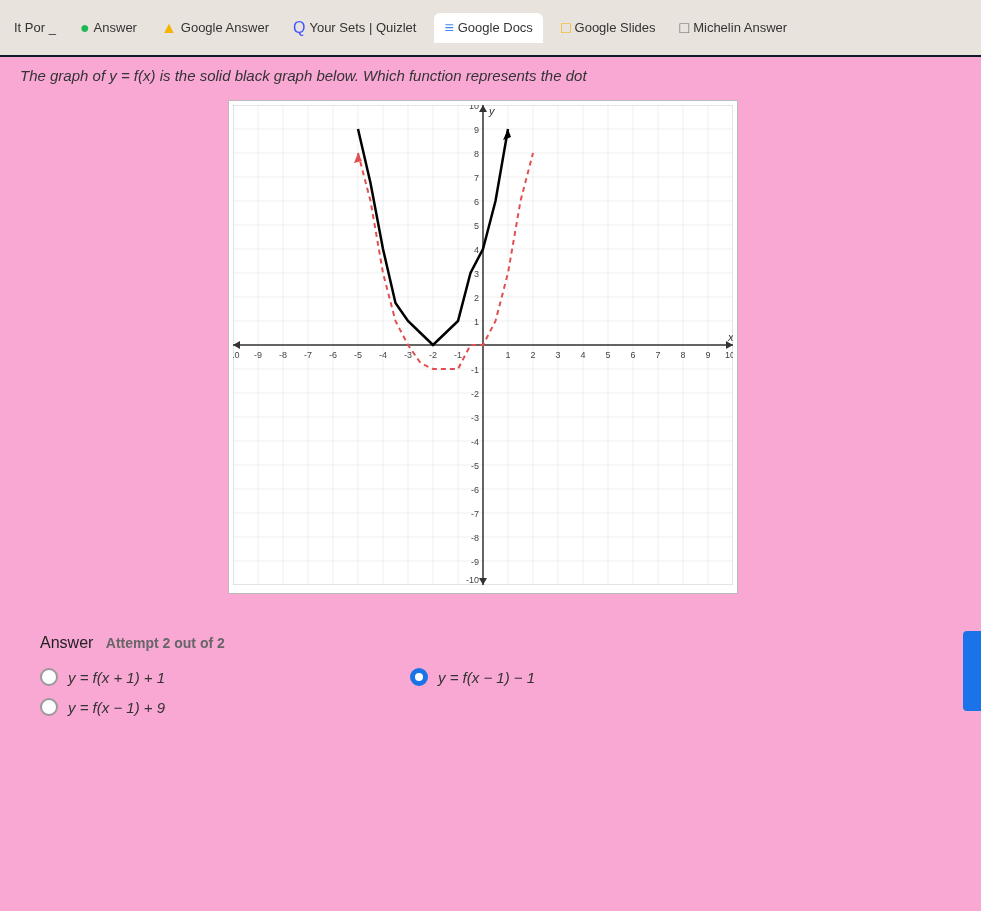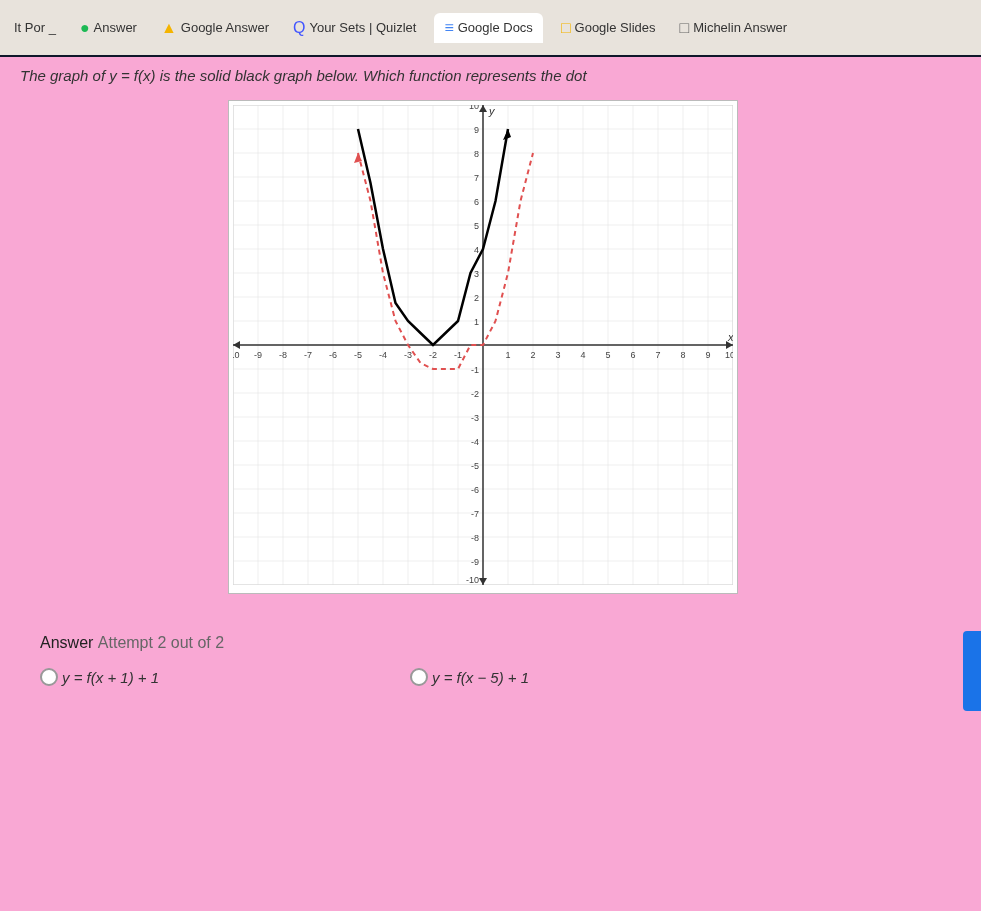--- a/index.html
+++ b/index.html
@@ -77,36 +77,36 @@
     .answer-section {
       padding: 10px 20px;
     }
     .answer-label {
       font-size: 16px;
       font-weight: normal;
       color: #222;
       margin-bottom: 4px;
     }
     .attempt-label {
-      font-size: 16px;
+      font-size: 14px;
       color: #666;
-      font-weight: normal;
-      margin-left: 0;
+      font-weight: bold;
+      margin-left: 8px;
     }
     .answer-grid {
       display: grid;
       grid-template-columns: 1fr 1fr;
       gap: 12px 40px;
       margin-top: 16px;
       max-width: 700px;
     }
     .answer-option {
       display: flex;
       align-items: center;
-      gap: 4px;
+      gap: 10px;
       font-size: 16px;
       color: #333;
       cursor: pointer;
     }
     .radio-circle {
       width: 18px;
       height: 18px;
       border-radius: 50%;
       border: 2px solid #999;
       display: inline-block;
@@ -328,23 +328,27 @@
       <span class="attempt-label">Attempt 2 out of 2</span>
     </div>
 
     <div class="answer-grid">
 
       <div class="answer-option">
         <div class="radio-circle"></div>
         <span class="answer-math">y = f(x + 1) + 1</span>
       </div>
 
+      <div class="answer-option">
+        <div class="radio-circle selected"></div>
+        <span class="answer-math">y = f(x − 1) − 1</span>
+      </div>
 
       <div class="answer-option">
         <div class="radio-circle"></div>
-        <span class="answer-math">y = f(x − 5) + 1</span>
+        <span class="answer-math">y = f(x − 1) + 9</span>
       </div>
 
     </div>
   </div>
 </div>
 
 <div class="blue-sidebar"></div>
 
 </body></html>

